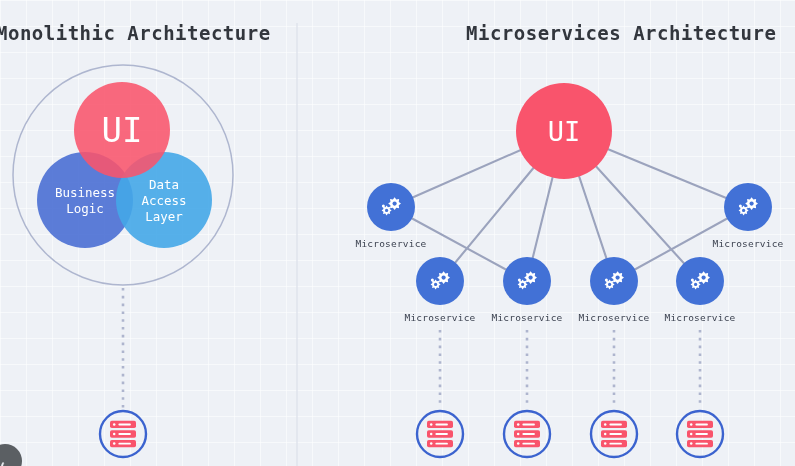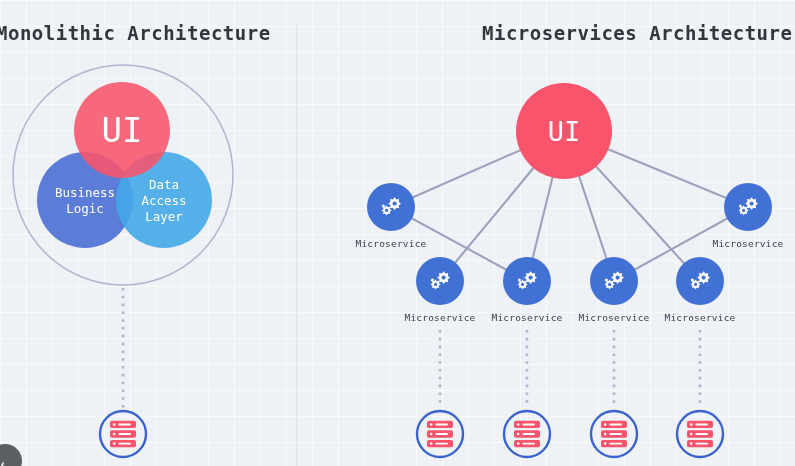--- a/index.html
+++ b/index.html
@@ -28,21 +28,21 @@
   .panel-title {
     position: absolute;
     font-family: "DejaVu Sans Mono", "Liberation Mono", monospace;
     font-size: 19px;
     font-weight: 700;
     color: #32363d;
     letter-spacing: 0.5px;
     white-space: nowrap;
   }
   #title-mono { left: -4px; top: 22px; }
-  #title-micro { left: 434px; top: 22px; padding-left: 48px; }
+  #title-micro { left: 418px; top: 22px; padding-left: 48px; }
 
   .node-label {
     position: absolute;
     font-family: "DejaVu Sans Mono", "Liberation Mono", monospace;
     font-size: 9.5px;
     color: #3c4250;
     white-space: nowrap;
     transform: translateX(-50%);
     letter-spacing: 0.2px;
     text-align: right;

